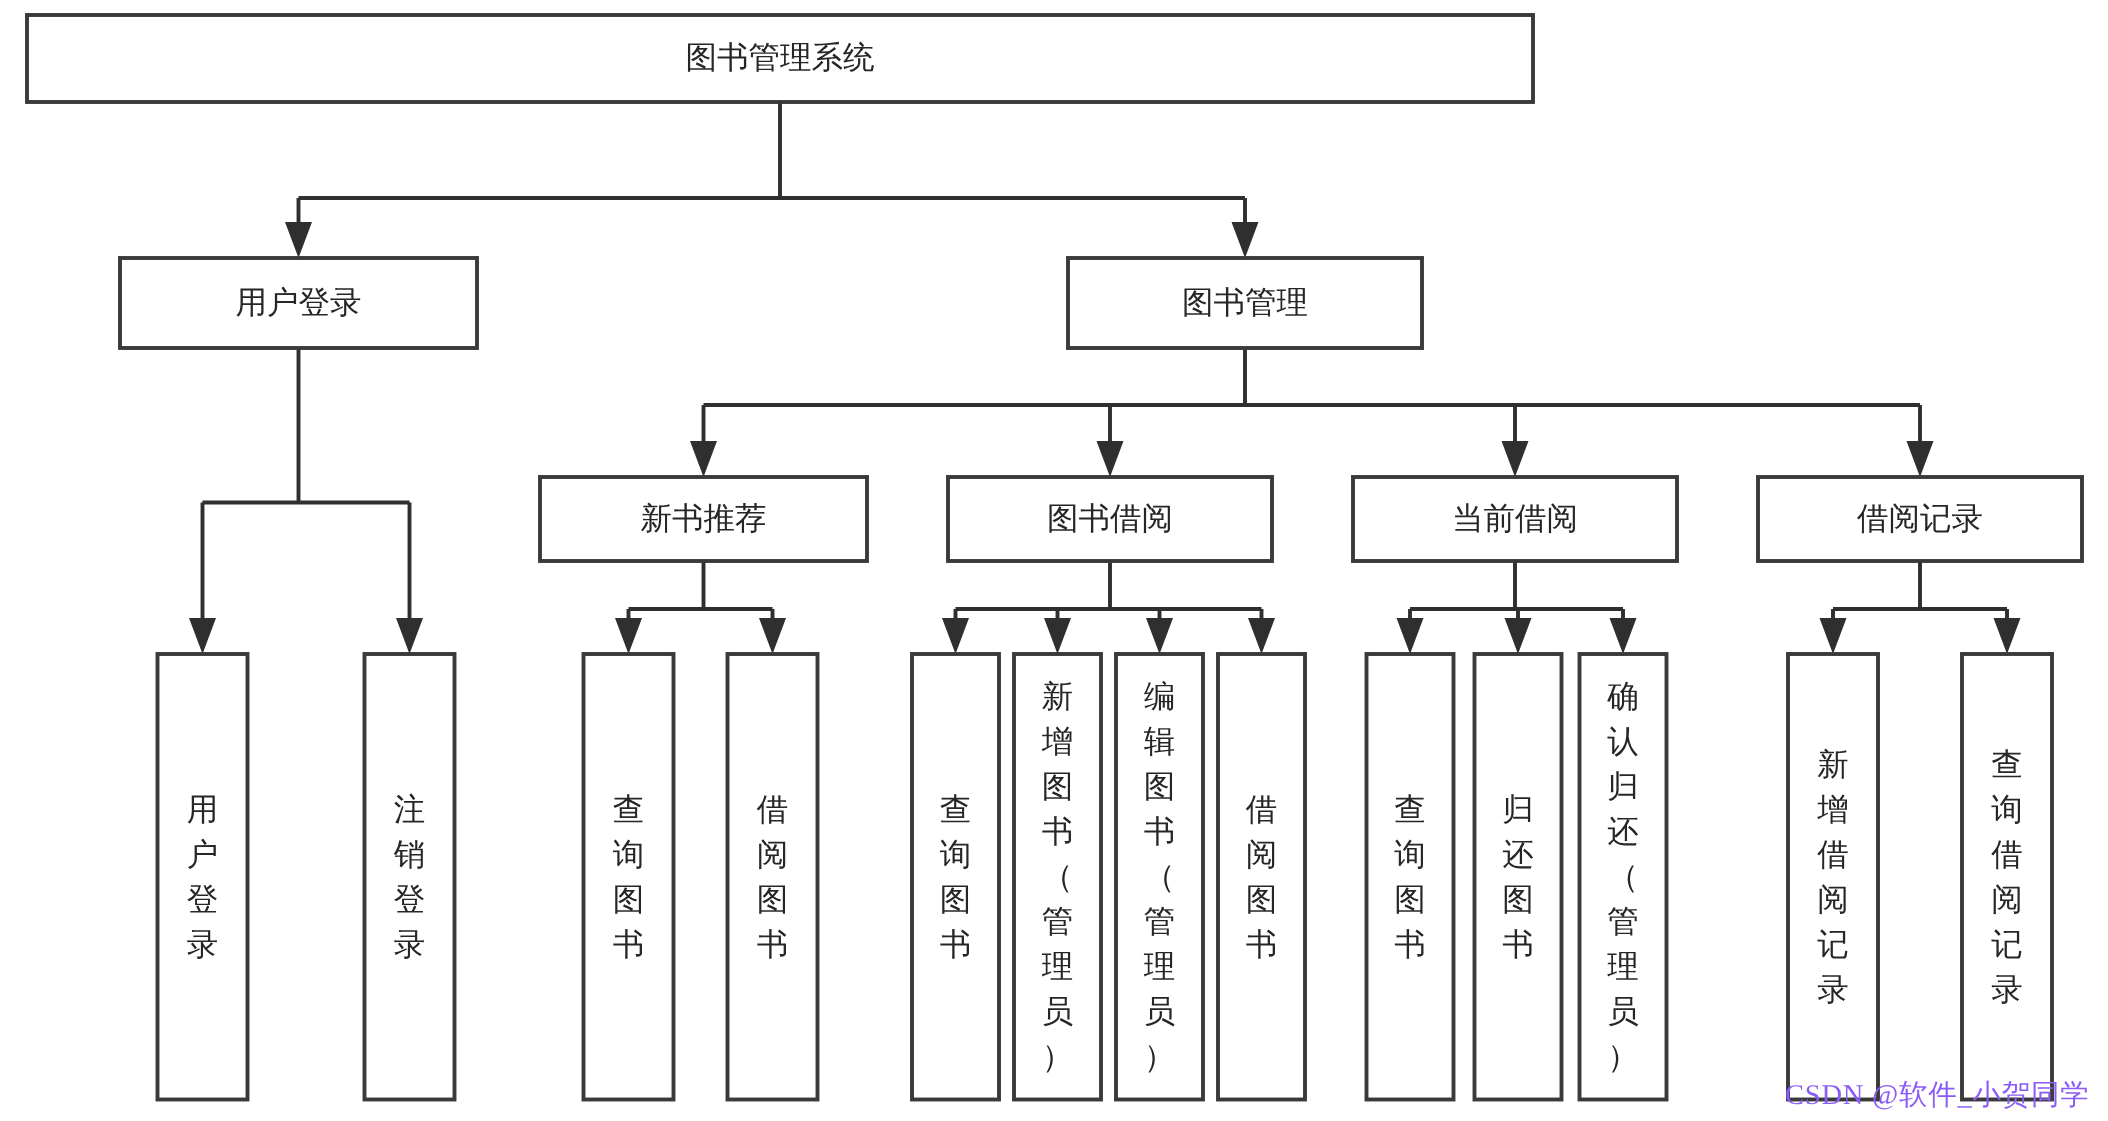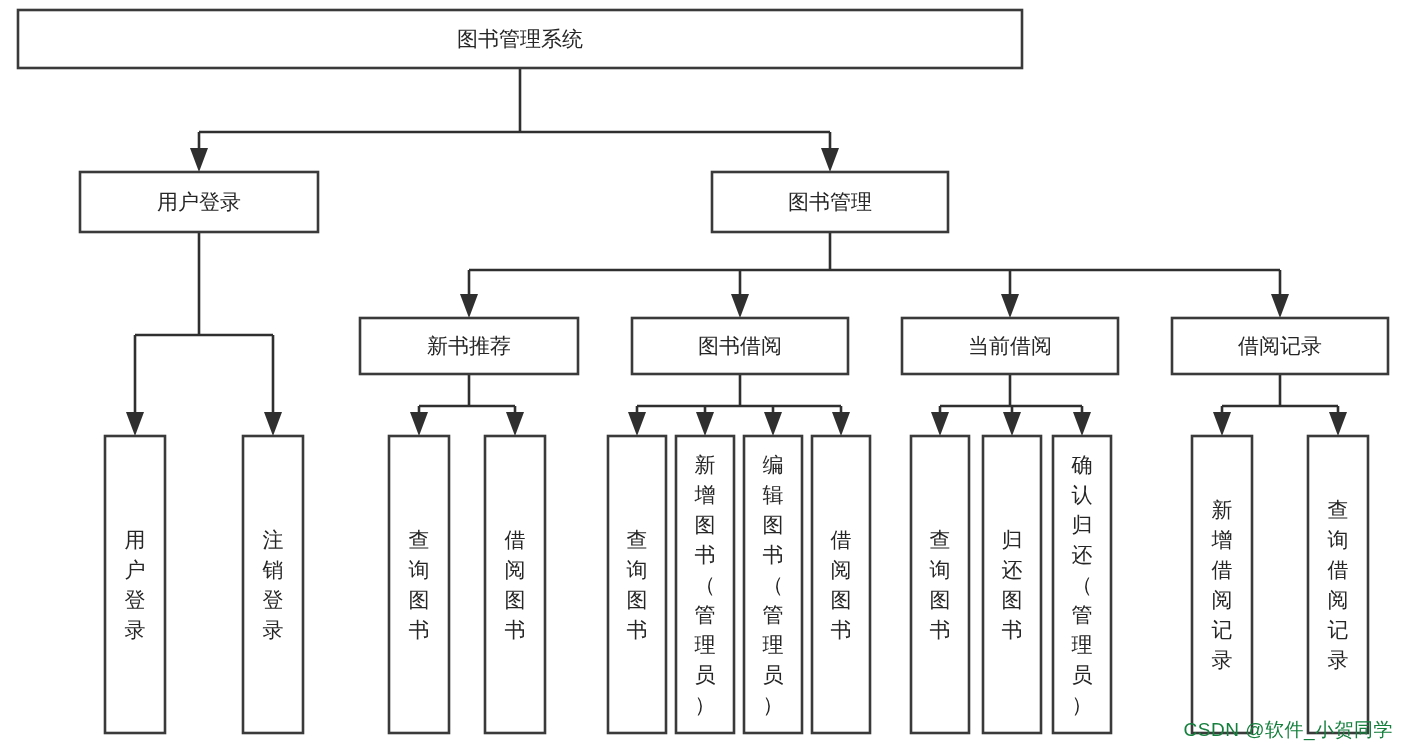--- a/index.html
+++ b/index.html
@@ -15,22 +15,22 @@
   .node-label{
     fill:#262626;font-family:"Liberation Sans","DejaVu Sans",sans-serif;
     font-size:21px;text-anchor:middle;dominant-baseline:middle;
   }
   .vert-label{
     fill:#262626;font-family:"Liberation Sans","DejaVu Sans",sans-serif;
     font-size:21px;text-anchor:middle;
   }
   .watermark{
     position:absolute;right:8px;bottom:4px;
-    font-family:Liberation Sans, sans-serif;
-    font-size:19px;color:#15803d;white-space:nowrap;
+    font-family:Liberation Serif, serif;
+    font-size:19px;color:#8b5cf6;white-space:nowrap;
     letter-spacing:0.5px;pointer-events:none;
   }
 </style>
 </head>
 <body>
 
 <div id="diagram-root">
   <svg id="flow" viewBox="0 0 1405 747" xmlns="http://www.w3.org/2000/svg">
     <g id="edges-layer">
         <line x1="520" y1="68" x2="520" y2="132" class="edge"></line>

